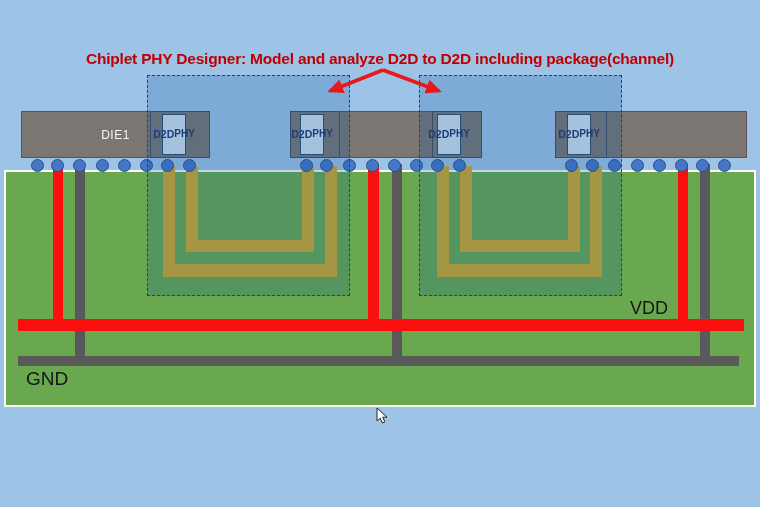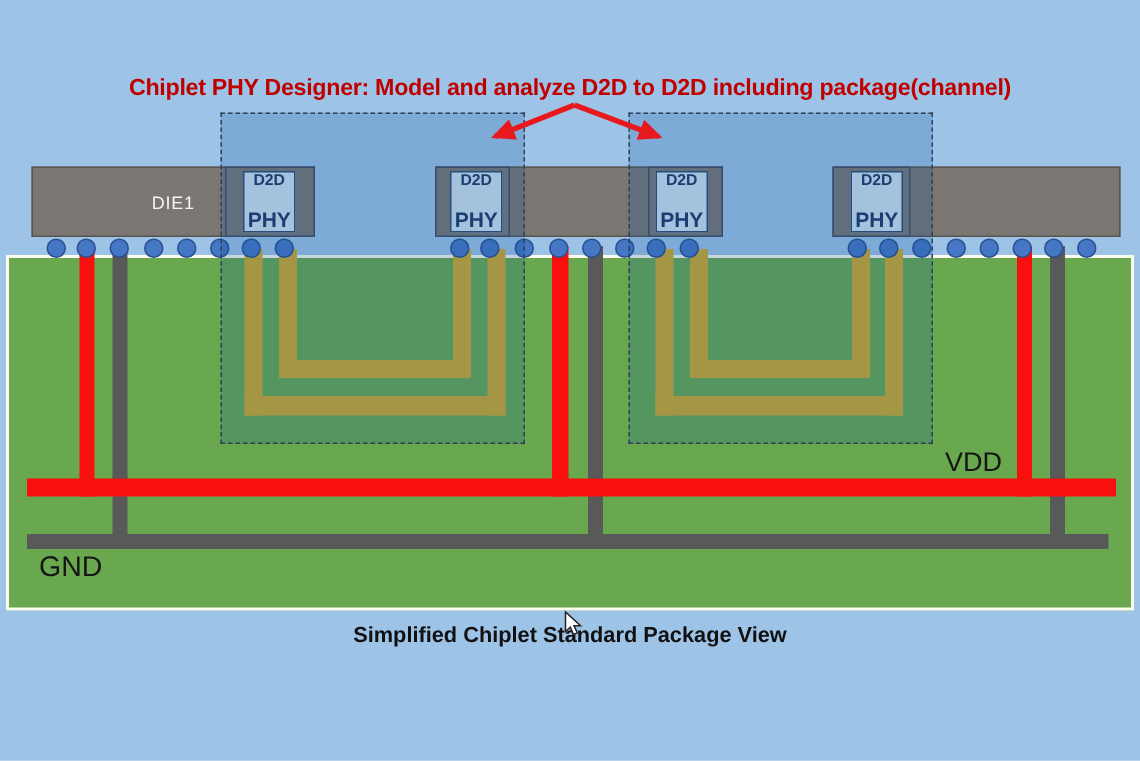--- a/index.html
+++ b/index.html
@@ -39,28 +39,28 @@
   .die-label{
     top:111px;height:47px;display:flex;align-items:center;justify-content:center;
     color:var(--die-label,#f5f5f5);font-size:12px;letter-spacing:0.5px;
   }
   .die-label.bold{font-weight:bold;}
   .phy-outer{
     top:111px;height:47px;background:var(--die-fill,#7b7672);
     border:1.5px solid var(--phy-outer-border,#3f4d63);
   }
   .phy-inner{
-    top:114px;height:41px;width:35px;
+    top:114px;height:41px;width:24px;
     background:var(--phy-inner-fill,#cfe0f0);
     border:1.5px solid var(--phy-inner-border,#2e4d6e);
-    display:flex;flex-direction:column;align-items:center;justify-content:space-between;
+    display:flex;flex-direction:row;align-items:center;justify-content:center;
     color:var(--phy-text,#1f3864);font-weight:bold;line-height:1.05;
   }
   .phy-inner .l1{font-size:10.5px;}
-  .phy-inner .l2{font-size:14px;}
+  .phy-inner .l2{font-size:10px;}
   .bump{
     position:absolute;width:13px;height:13px;top:159px;border-radius:50%;
     background:var(--bump-fill,#4577c4);
     border:1.5px solid var(--bump-border,#2a4f93);
   }
   .overlay{
     top:75px;width:203px;height:221px;
     background:var(--overlay-fill,rgba(15,80,160,0.22));
     border:1px dashed var(--overlay-border,#2f3f55);
     pointer-events:none;
@@ -165,19 +165,18 @@
         <path d="M0,0 L4.4,2 L0,4 Z" fill="#e8191c"></path>
       </marker>
     </defs>
     <line x1="83" y1="12" x2="30" y2="33" stroke="#e8191c" stroke-width="3.6" marker-end="url(#ah)"></line>
     <line x1="83" y1="12" x2="139" y2="33" stroke="#e8191c" stroke-width="3.6" marker-end="url(#ah)"></line>
   </svg>
 
   <div class="abs pwr-label vdd-label">VDD</div>
   <div class="abs pwr-label gnd-label">GND</div>
 
-  <div class="abs caption">Simplified Chiplet Standard Package View</div>
 
   <svg class="abs" style="left:376px;top:407px;" width="13" height="18" viewBox="0 0 13 18">
     <path d="M1,1 L1,14 L4.2,11.2 L6.4,16 L8.9,14.9 L6.7,10.2 L11,10.2 Z" fill="#ffffff" stroke="#222222" stroke-width="1"></path>
   </svg>
 
 </div>
 
 </body></html>

